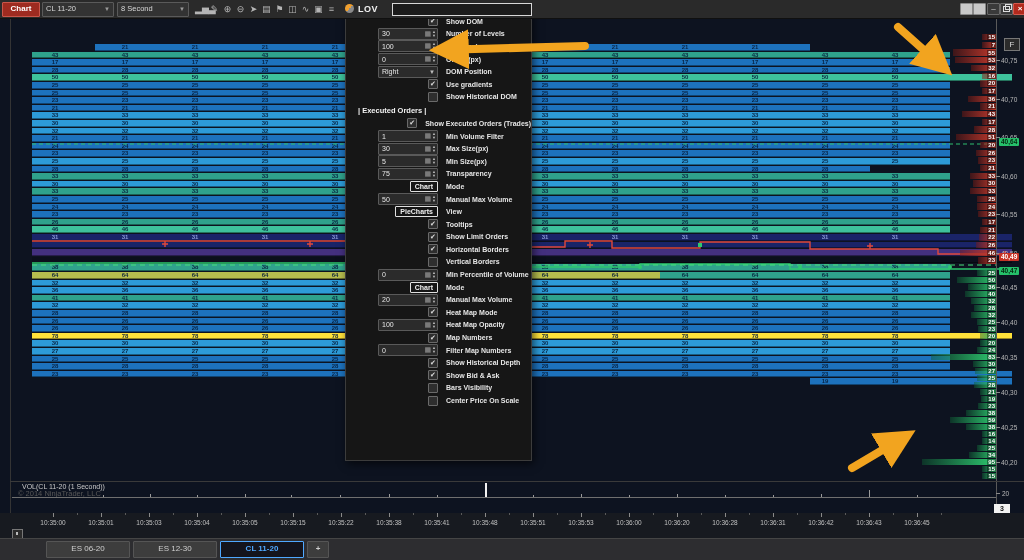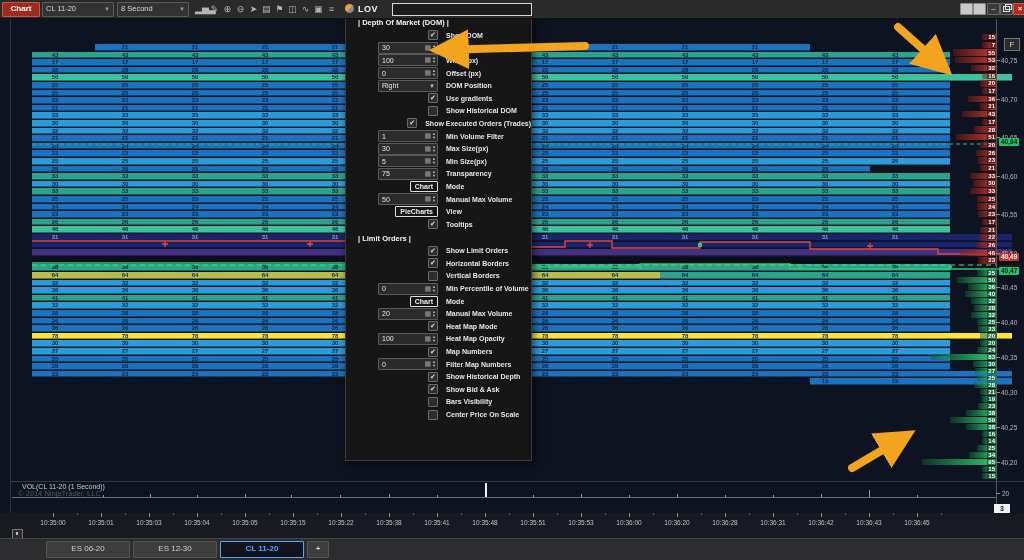--- a/index.html
+++ b/index.html
@@ -1029,21 +1029,20 @@
         <div class="ttick" style="left: 869px;"></div>
         <div class="tminor" style="left: 893px;"></div>
         <div class="tlab" style="left: 869px;">10:36:43</div>
         <div class="ttick" style="left: 917px;"></div>
         <div class="tminor" style="left: 941px;"></div>
         <div class="tlab" style="left: 917px;">10:36:45</div>
       </div>
   </div>
 
   <div class="panel" id="panel-body">
-      <div class="phead">| Depth Of Market (DOM) |</div>
       <div class="prow">
         <div class="pctrl">
           <span class="cb">✔</span>
         </div>
         <div class="plab">Show DOM</div>
       </div>
       <div class="prow">
         <div class="pctrl">
           <span class="numf">
             <span class="nval">30</span>
@@ -1096,20 +1095,21 @@
           <span class="cb">✔</span>
         </div>
         <div class="plab">Use gradients</div>
       </div>
       <div class="prow">
         <div class="pctrl">
           <span class="cb"></span>
         </div>
         <div class="plab">Show Historical DOM</div>
       </div>
+      <div class="phead">| Executed Orders |</div>
       <div class="prow">
         <div class="pctrl">
           <span class="cb">✔</span>
         </div>
         <div class="plab">Show Executed Orders (Trades)</div>
       </div>
       <div class="prow">
         <div class="pctrl">
           <span class="numf">
             <span class="nval">1</span>
@@ -1185,21 +1185,20 @@
           <button class="pbtn">PieCharts</button>
         </div>
         <div class="plab">View</div>
       </div>
       <div class="prow">
         <div class="pctrl">
           <span class="cb">✔</span>
         </div>
         <div class="plab">Tooltips</div>
       </div>
-      <div class="phead">| Limit Orders |</div>
       <div class="prow">
         <div class="pctrl">
           <span class="cb">✔</span>
         </div>
         <div class="plab">Show Limit Orders</div>
       </div>
       <div class="prow">
         <div class="pctrl">
           <span class="cb">✔</span>
         </div>

